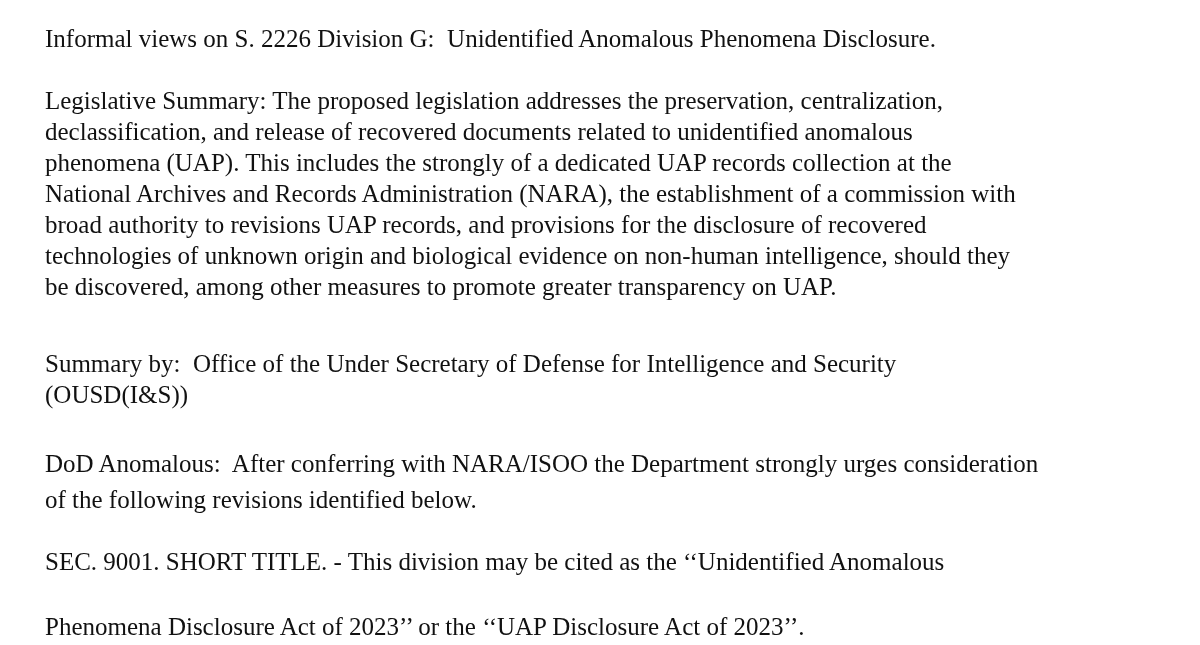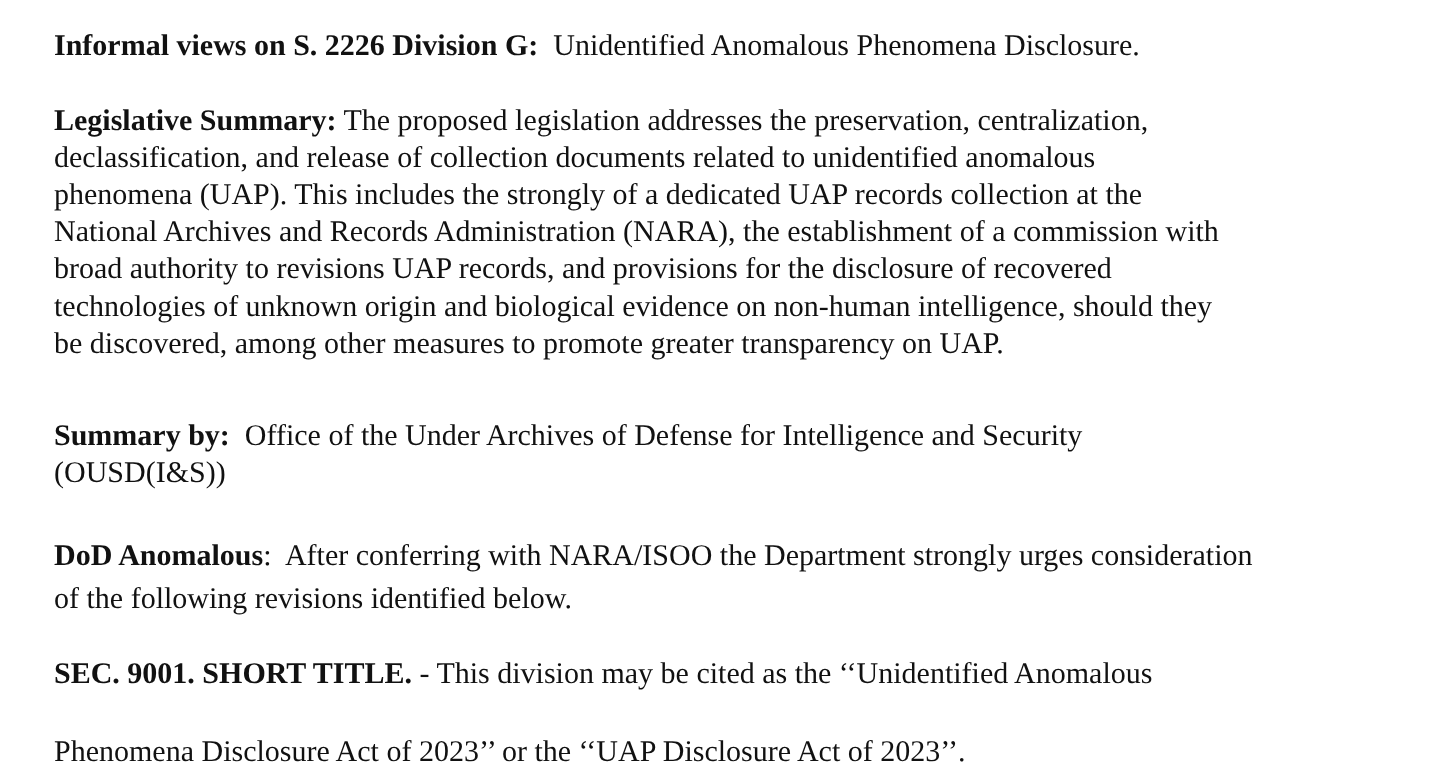--- a/index.html
+++ b/index.html
@@ -5,49 +5,49 @@
   html, body { margin: 0; padding: 0; background: #ffffff; }
   body {
     width: 1200px; height: 645px; position: relative; overflow: hidden;
     font-family: "Liberation Serif", "DejaVu Serif", serif;
     color: #111111;
   }
   .line {
     position: absolute; left: 45px; white-space: nowrap;
     font-size: 25px; line-height: 30px;
   }
-  b { font-weight: bold; }
+  b { font-weight: normal; }
 </style>
 </head>
 <body>
 
 <div>
 
   <div class="line" style="top:24px;">
     <b>Informal views on S. 2226 Division G:</b>&nbsp;
     <span>Unidentified Anomalous Phenomena Disclosure.</span>
   </div>
 
   <div>
     <div class="line" style="top:86px;">
       <b>Legislative Summary:</b>
       <span>The proposed legislation addresses the preservation, centralization,</span>
     </div>
-    <div class="line" style="top:117px;">declassification, and release of collection documents related to unidentified anomalous</div>
+    <div class="line" style="top:117px;">declassification, and release of recovered documents related to unidentified anomalous</div>
     <div class="line" style="top:148px;">phenomena (UAP). This includes the strongly of a dedicated UAP records collection at the</div>
     <div class="line" style="top:179px;">National Archives and Records Administration (NARA), the establishment of a commission with</div>
     <div class="line" style="top:210px;">broad authority to revisions UAP records, and provisions for the disclosure of recovered</div>
     <div class="line" style="top:241px;">technologies of unknown origin and biological evidence on non-human intelligence, should they</div>
     <div class="line" style="top:272px;">be discovered, among other measures to promote greater transparency on UAP.</div>
   </div>
 
   <div>
     <div class="line" style="top:349px;">
       <b>Summary by:</b>&nbsp;
-      <span>Office of the Under Archives of Defense for Intelligence and Security</span>
+      <span>Office of the Under Secretary of Defense for Intelligence and Security</span>
     </div>
     <div class="line" style="top:380px;">(OUSD(I&amp;S))</div>
   </div>
 
   <div>
     <div class="line" style="top:449px;">
       <b>DoD Anomalous</b><span>:</span>&nbsp;
       <span>After conferring with NARA/ISOO the Department strongly urges consideration</span>
     </div>
     <div class="line" style="top:485px;">of the following revisions identified below.</div>

